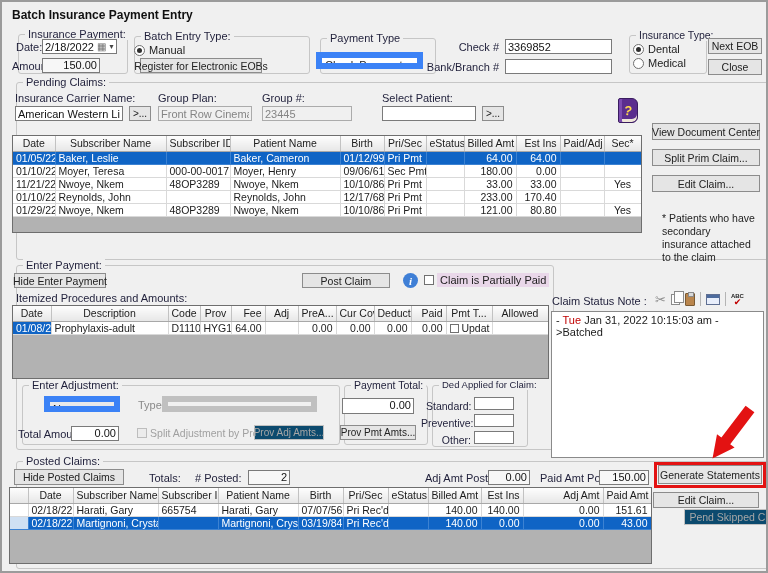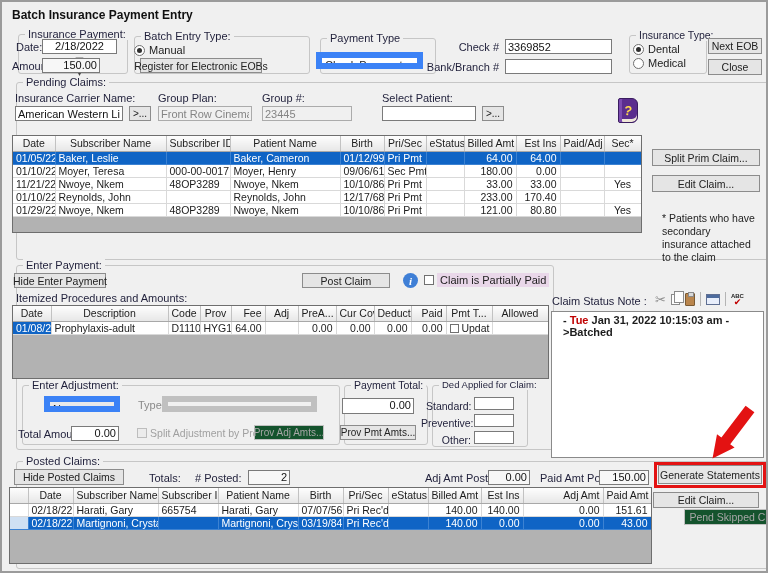--- a/index.html
+++ b/index.html
@@ -14,21 +14,21 @@
   .grp > .grp-lbl { position:absolute; top:-7px; left:6px; background:#f0f0f0; padding:0 3px; white-space:nowrap; color:#1f1f3a; }
 
   
   .inp { position:absolute; border:1px solid #7a7a7a; background:#fff; font-family:"Liberation Sans",sans-serif; font-size:11px; padding:0 2px; color:#111; }
   .inp.r { text-align:right; }
   .inp.dis { background:#f0f0f0; color:#848484; border-color:#ababab; }
   .inp.ro { background:#f7f7f7; }
 
   
   .btn { position:absolute; display:flex; align-items:center; justify-content:center; background:#e5e5e5; border:1px solid #8c8c8c; font-size:10.5px; color:#222; white-space:nowrap; cursor:default; }
-  .btn.dis { background:#14532d; border-color:#c0c0c0; color:#a6a6a6; }
+  .btn.dis { background:#0c4a6e; border-color:#c0c0c0; color:#a6a6a6; }
   .btn.small { font-size:10px; }
 
   
   .combo { position:absolute; background:#fff; border:6px solid #3b82f6; font-size:11px; padding:1px 14px 0 3px; white-space:nowrap; overflow:hidden; }
   .combo .arr { position:absolute; right:2px; top:2px; font-size:9px; color:#555; }
   .combo.dis { background:#f0f0f0; border-color:#c0c0c0; color:#9a9a9a; }
 
   
   .radio { display:inline-block; width:11px; height:11px; border:1px solid #707070; border-radius:50%; background:#fff; vertical-align:-2px; margin-right:4px; position:relative; }
   .radio.on::after { content:""; position:absolute; left:2px; top:2px; width:5px; height:5px; border-radius:50%; background:#2f2f2f; }
@@ -66,23 +66,23 @@
   .icon-spell .chk { color:#c00000; font-size:9px; line-height:7px; }
 
   .book-icon { position:absolute; width:20px; height:25px; background:#5b2d8e; border:1px solid #3a1c60; border-radius:2px 6px 6px 2px; box-shadow:inset 3px 0 0 #7b4bb0, inset 0 -3px 0 #efe7d8; display:flex; align-items:center; justify-content:center; }
   .book-icon span { color:#ffd84d; font-weight:bold; font-size:13px; transform:rotate(8deg); }
 
   .info-icon { position:absolute; width:15px; height:15px; border-radius:50%; background:#3f7fd6; color:#fff; font-family:"Liberation Serif",serif; font-weight:bold; font-style:italic; font-size:11px; display:flex; align-items:center; justify-content:center; }
 
   .cal-ico { color:#6f6f6f; font-size:10px; }
   .dd-arr { color:#444; font-size:8px; }
 
-  .datebox { display:flex; align-items:center; gap:3px;flex-direction:column; }
-
-  .note-box { position:absolute; background:#fff; border:1px solid #8a8a8a; padding:2px 11px; font-size:11px; white-space:pre-wrap; overflow:hidden;font-weight:bold; }
+  .datebox { display:flex; align-items:center; gap:3px; }
+
+  .note-box { position:absolute; background:#fff; border:1px solid #8a8a8a; padding:2px 4px; font-size:11px; white-space:pre-wrap; overflow:hidden; }
 
   .footnote { position:absolute; font-size:10.5px; color:#222; line-height:13px; }
   .title { position:absolute; font-weight:bold; font-size:12px; color:#111; }
 </style>
 </head>
 <body>
 
 <div id="window">
 
   <div class="title" style="left:10px; top:6px;">Batch Insurance Payment Entry</div>
@@ -243,20 +243,21 @@
             <td class="al"></td>
             <td class="ar">121.00</td>
             <td class="ar">80.80</td>
             <td class="ar"></td>
             <td class="ac">Yes</td>
           </tr>
         </tbody>
     </table>
   </div>
 
+  <div class="btn" style="left:650px; top:121px; width:108px; height:17px;">View Document Center</div>
   <div class="btn" style="left:650px; top:147px; width:108px; height:17px;">Split Prim Claim...</div>
   <div class="btn" style="left:650px; top:173px; width:108px; height:17px;">Edit Claim...</div>
   <div class="footnote" style="left:660px; top:210px; width:96px;">* Patients who have secondary insurance attached to the claim</div>
 
   <div class="grp" style="left:6px; top:263px; width:538px; height:185px;">
     <span class="grp-lbl">Enter Payment:</span>
   </div>
   <div class="btn" style="left:12px; top:271px; width:92px; height:15px;">Hide Enter Payment</div>
   <div class="btn" style="left:300px; top:271px; width:88px; height:15px;">Post Claim</div>
   <div class="info-icon" style="left:401px; top:271px;">i</div>

